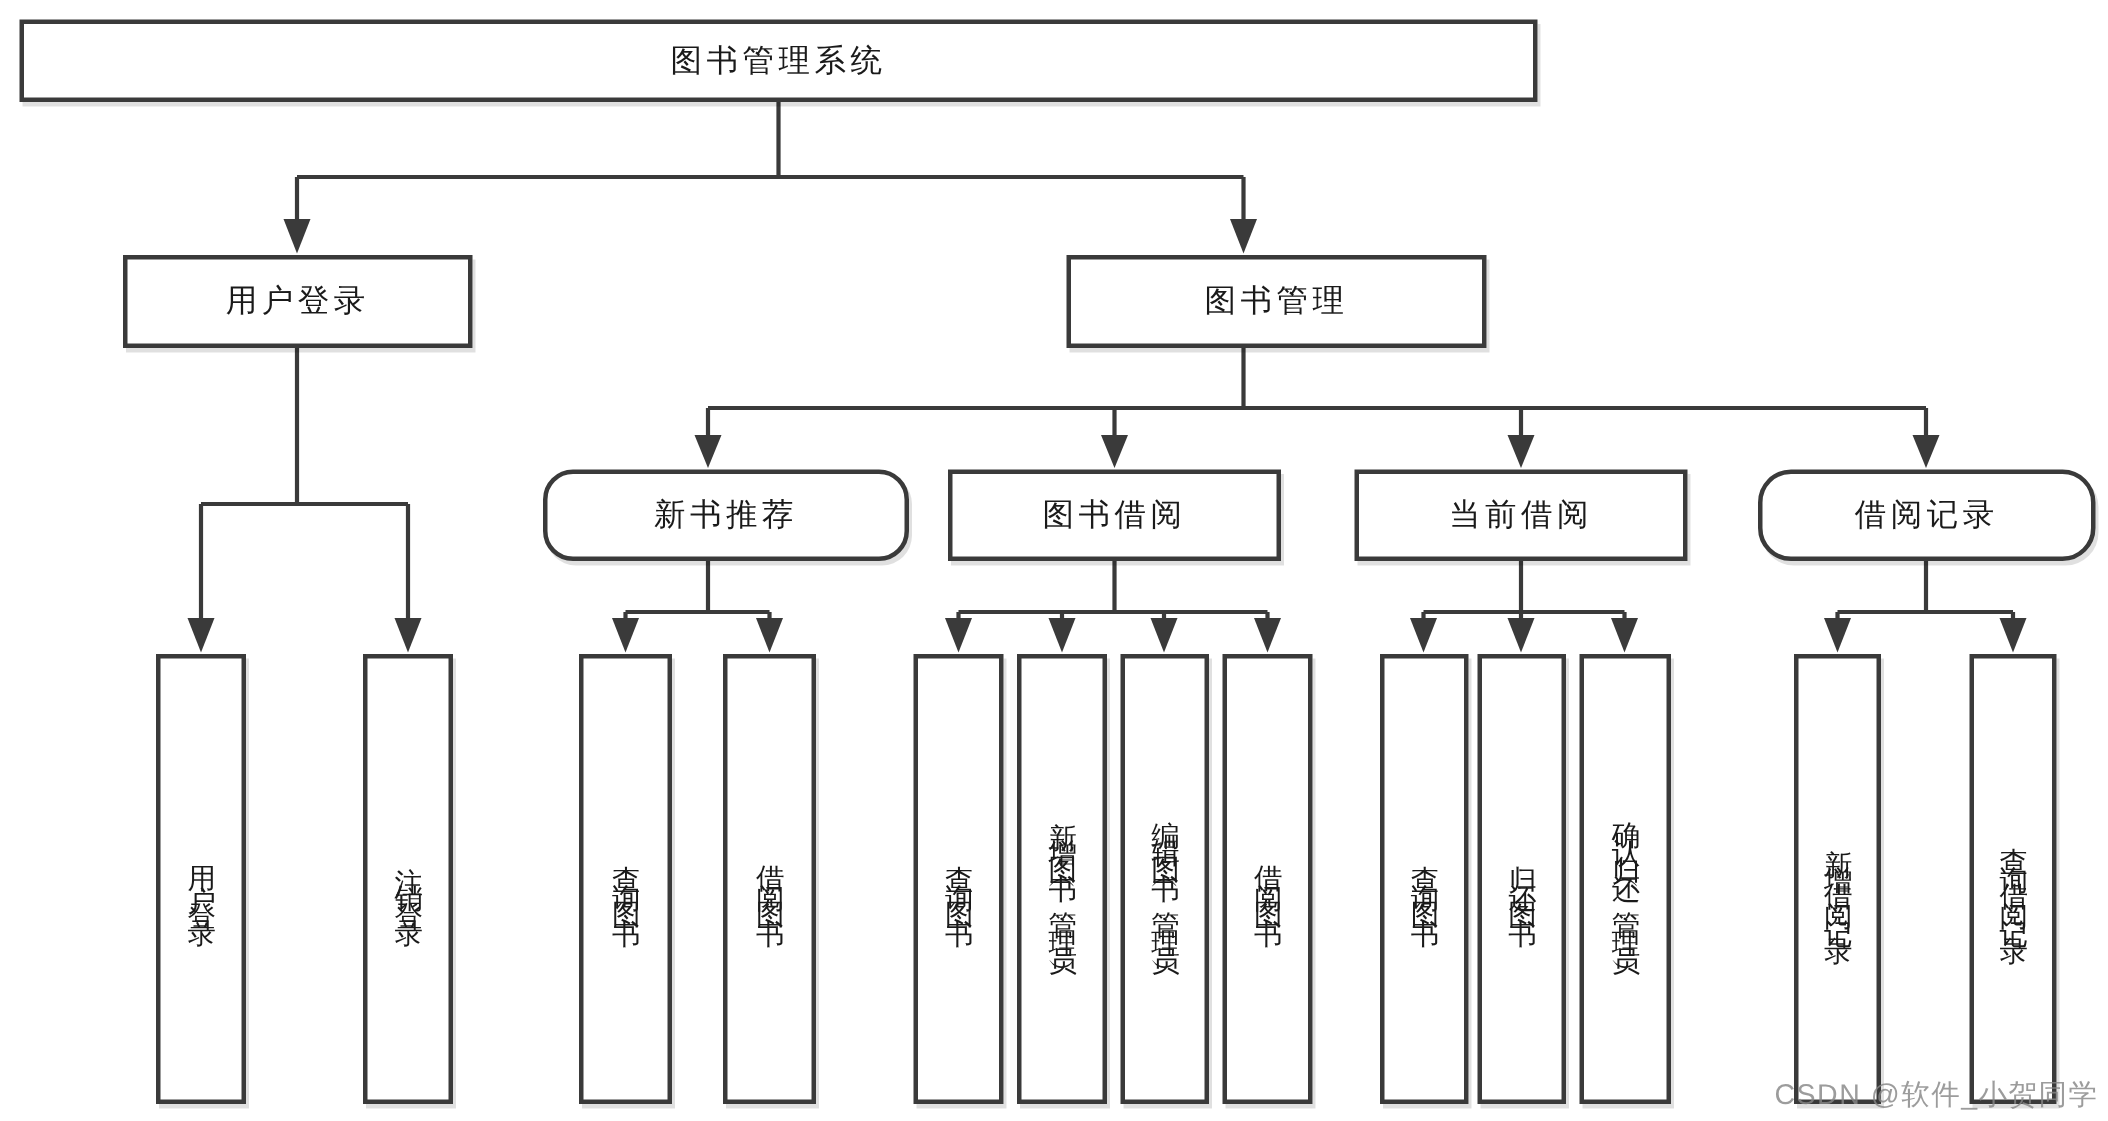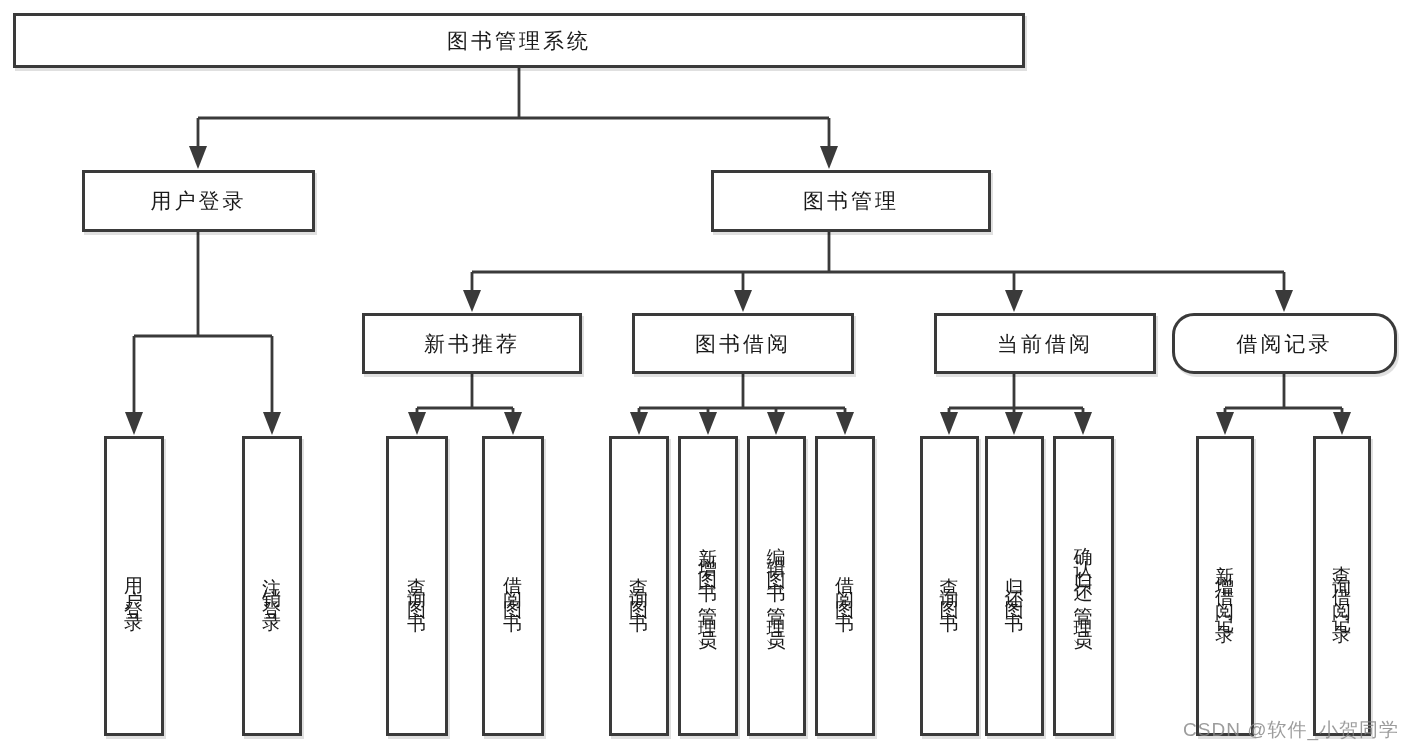--- a/index.html
+++ b/index.html
@@ -95,27 +95,27 @@
     <span class="lbl">图书管理系统</span>
   </div>
 
   <div class="node h" style="left:82px;top:170px;width:233px;height:62px;">
     <span class="lbl">用户登录</span>
   </div>
   <div class="node h" style="left:711px;top:170px;width:280px;height:62px;">
     <span class="lbl">图书管理</span>
   </div>
 
-  <div class="node h" style="left:362px;top:313px;width:220px;height:61px;">
+  <div class="node h" style="left:362px;top:313px;width:244px;height:61px;border-radius:20px;">
     <span class="lbl">新书推荐</span>
   </div>
   <div class="node h" style="left:632px;top:313px;width:222px;height:61px;align-items:center;">
     <span class="lbl">图书借阅</span>
   </div>
-  <div class="node h" style="left:903px;top:313px;width:222px;height:61px;margin-left:31px;">
+  <div class="node h" style="left:903px;top:313px;width:222px;height:61px;">
     <span class="lbl">当前借阅</span>
   </div>
   <div class="node h" style="left:1172px;top:313px;width:225px;height:61px;border-radius:22px;">
     <span class="lbl">借阅记录</span>
   </div>
 
   <div class="node v" style="left:104px;top:436px;width:60px;height:300px;">
     <span class="lbl">用户登录</span>
   </div>
   <div class="node v" style="left:242px;top:436px;width:60px;height:300px;">

